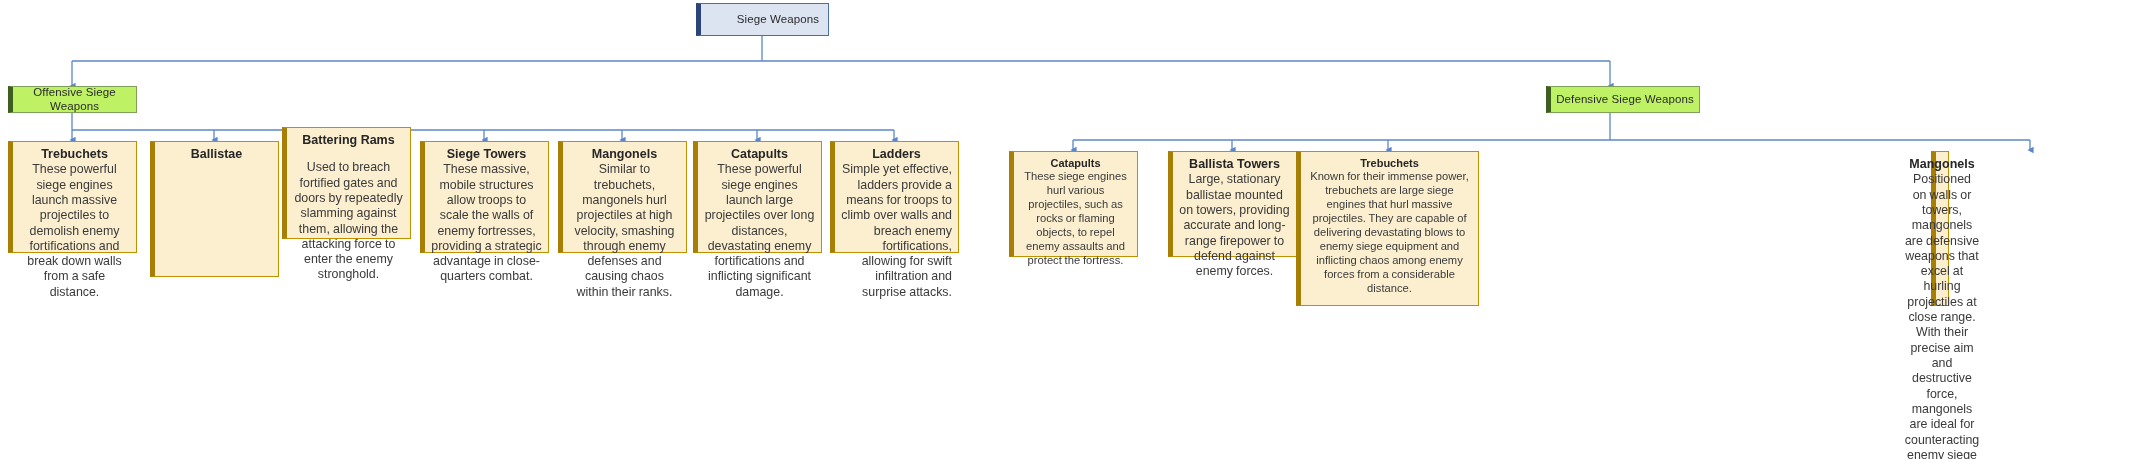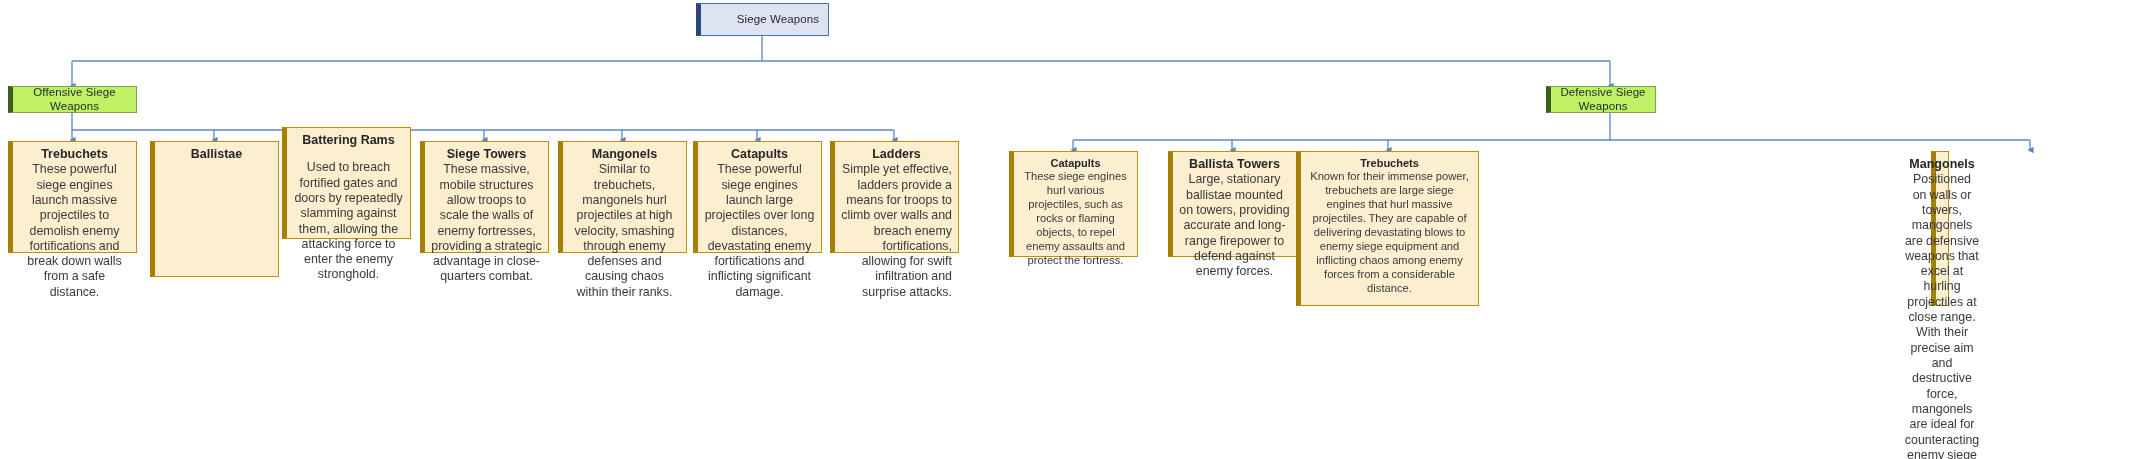--- a/index.html
+++ b/index.html
@@ -138,21 +138,21 @@
   </svg>
 
   <div class="node root-node" style="left:696px; top:3px; width:133px; height:33px;">
     <span class="root-label">Siege Weapons</span>
   </div>
 
   <div class="node branch-node" style="left:8px; top:86px; width:129px; height:27px;">
     <span class="branch-label">Offensive Siege Weapons</span>
   </div>
 
-  <div class="node branch-node" style="left:1546px; top:86px; width:110px; height:27px;">
+  <div class="node branch-node" style="left:1546px; top:86px; width:154px; height:27px;">
     <span class="branch-label">Defensive Siege Weapons</span>
   </div>
 
   <div class="node leaf-node" style="left:8px; top:141px; width:129px; height:112px;">
     <div class="leaf-title">Trebuchets</div>
     <div class="leaf-body">These powerful siege engines launch massive projectiles to demolish enemy fortifications and break down walls from a safe distance.</div>
   </div>
 
   <div class="node leaf-node" style="left:150px; top:141px; width:129px; height:136px;">
     <div class="leaf-title">Ballistae</div>

